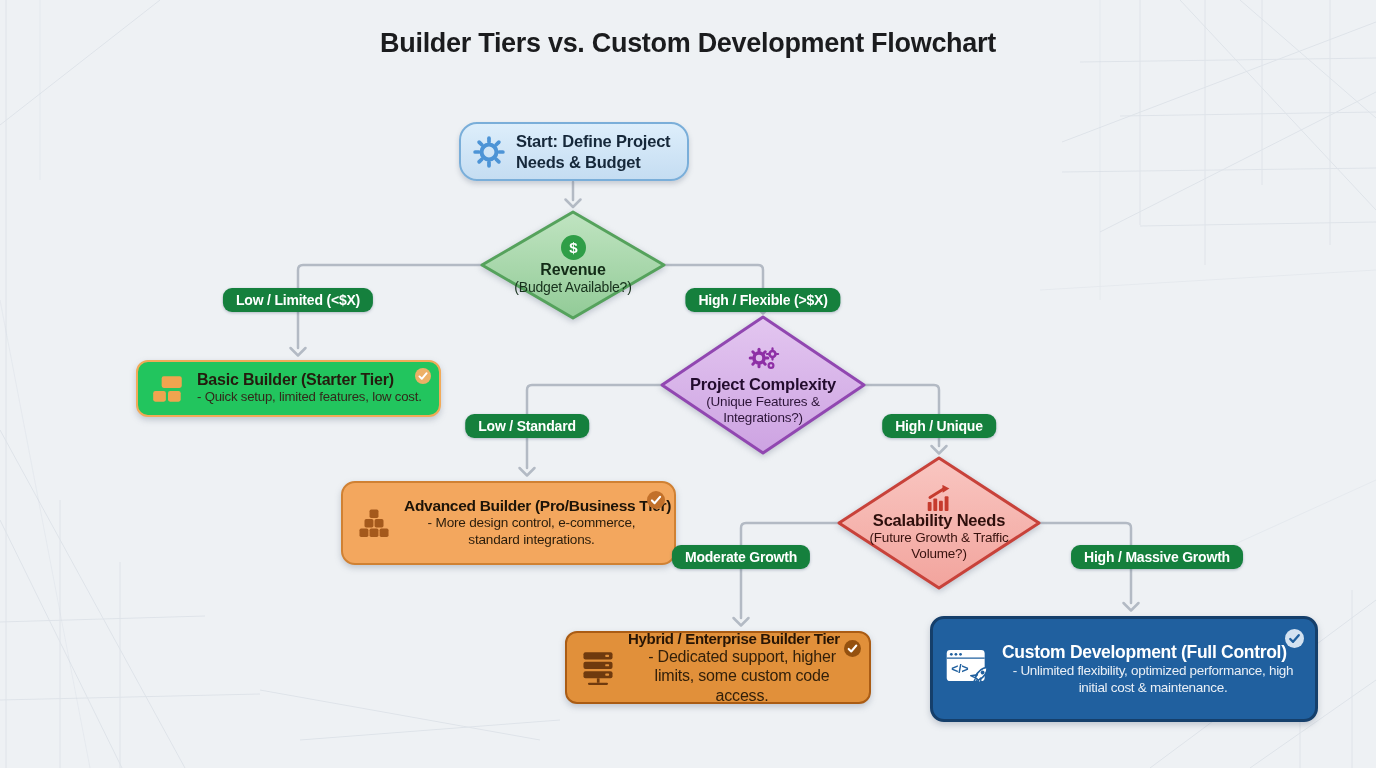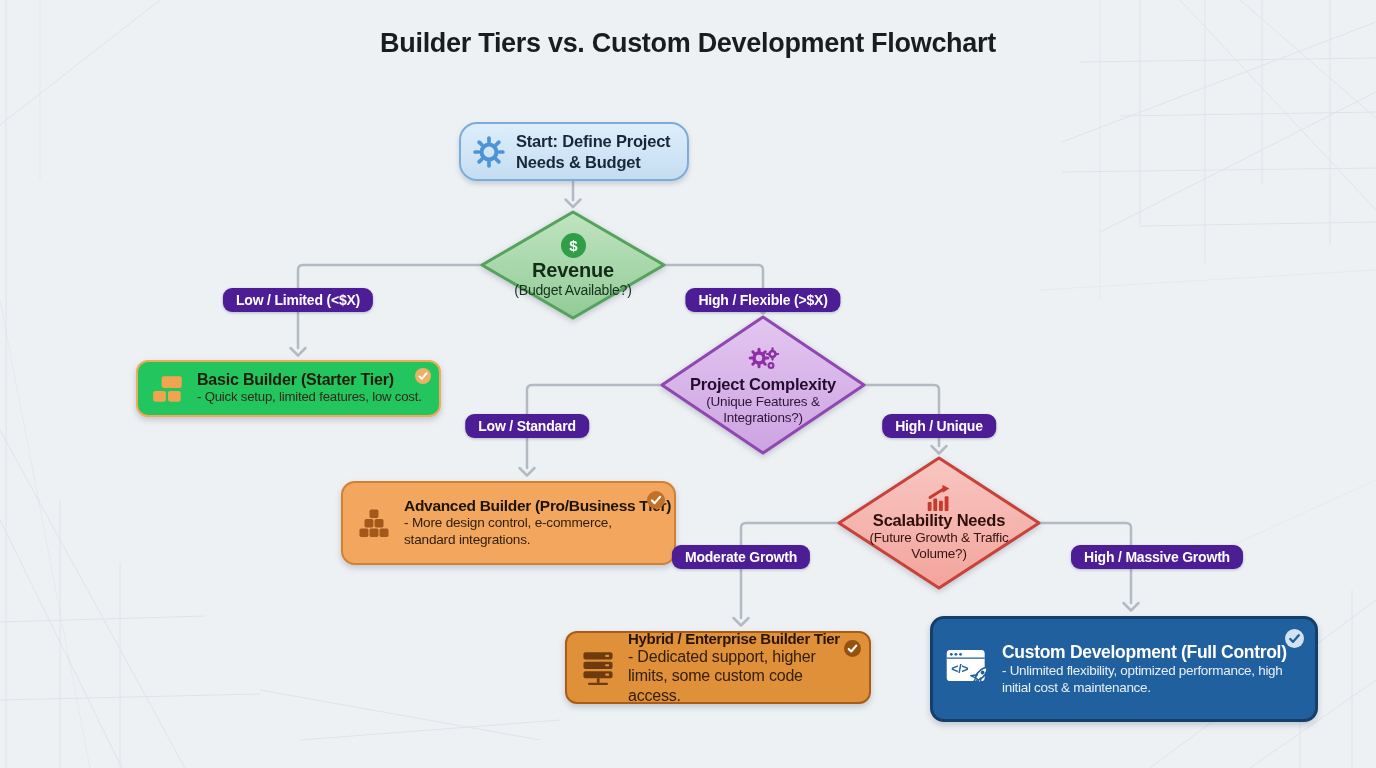--- a/index.html
+++ b/index.html
@@ -25,21 +25,21 @@
 
   
   .box{
     position:absolute;display:flex;align-items:center;
     border-radius:12px;box-sizing:border-box;
     box-shadow:0 3px 6px rgba(110,120,140,.35);
     padding:6px 12px;gap:11px;
   }
   .box .txt{display:flex;flex-direction:column;justify-content:center;}
   .box .node-title{font-weight:700;white-space:nowrap;}
-  .box .node-desc{line-height:1.22;}
+  .box .node-desc{line-height:1.22;text-align:center;}
   .badge{position:absolute;line-height:0;}
 
   .start-box{
     left:459px;top:122px;width:230px;height:59px;
     background:linear-gradient(#ddeefb,#c5ddf2);
     border:2px solid #7aaed9;border-radius:18px;
     box-shadow:0 3px 5px rgba(110,120,140,.3);
   }
   .start-box .node-title{
     font-size:16.5px;color:#16283a;white-space:normal;line-height:1.25;
@@ -82,35 +82,35 @@
   .diamond{position:absolute;}
   .diamond>svg.shape{position:absolute;inset:0;filter:drop-shadow(0 2px 3px rgba(110,120,140,.4));}
   .diamond .content{
     position:absolute;inset:0;display:flex;flex-direction:column;
     align-items:center;justify-content:center;text-align:center;
   }
   .diamond .node-title{font-weight:700;letter-spacing:-0.2px;}
   .diamond .node-sub{letter-spacing:-0.2px;line-height:1.18;}
 
   .revenue-diamond{left:479px;top:209px;width:188px;height:112px;}
-  .revenue-diamond .node-title{font-size:20px;color:#132c17;}
+  .revenue-diamond .node-title{font-size:16px;color:#132c17;}
   .revenue-diamond .node-sub{font-size:14px;color:#16301b;}
 
   .complexity-diamond{left:659px;top:314px;width:208px;height:142px;}
   .complexity-diamond .node-title{font-size:16.5px;color:#230c2e;}
   .complexity-diamond .node-sub{font-size:13.5px;color:#2c1438;width:150px;}
 
   .scalability-diamond{left:836px;top:455px;width:206px;height:136px;}
   .scalability-diamond .node-title{font-size:16.5px;color:#2e0f0c;}
   .scalability-diamond .node-sub{font-size:13.5px;color:#38120e;width:145px;}
 
   
   .pill{
     position:absolute;transform:translate(-50%,-50%);
-    background:#4c1d95;color:#ffffff;
+    background:#15803d;color:#ffffff;
     font-weight:700;font-size:14px;letter-spacing:-0.2px;
     padding:4px 13px;border-radius:9px;white-space:nowrap;
     box-shadow:0 1px 3px rgba(60,80,110,.35);
   }
 
   .icon{flex:0 0 auto;line-height:0;}
 </style>
 </head>
 <body>
 

